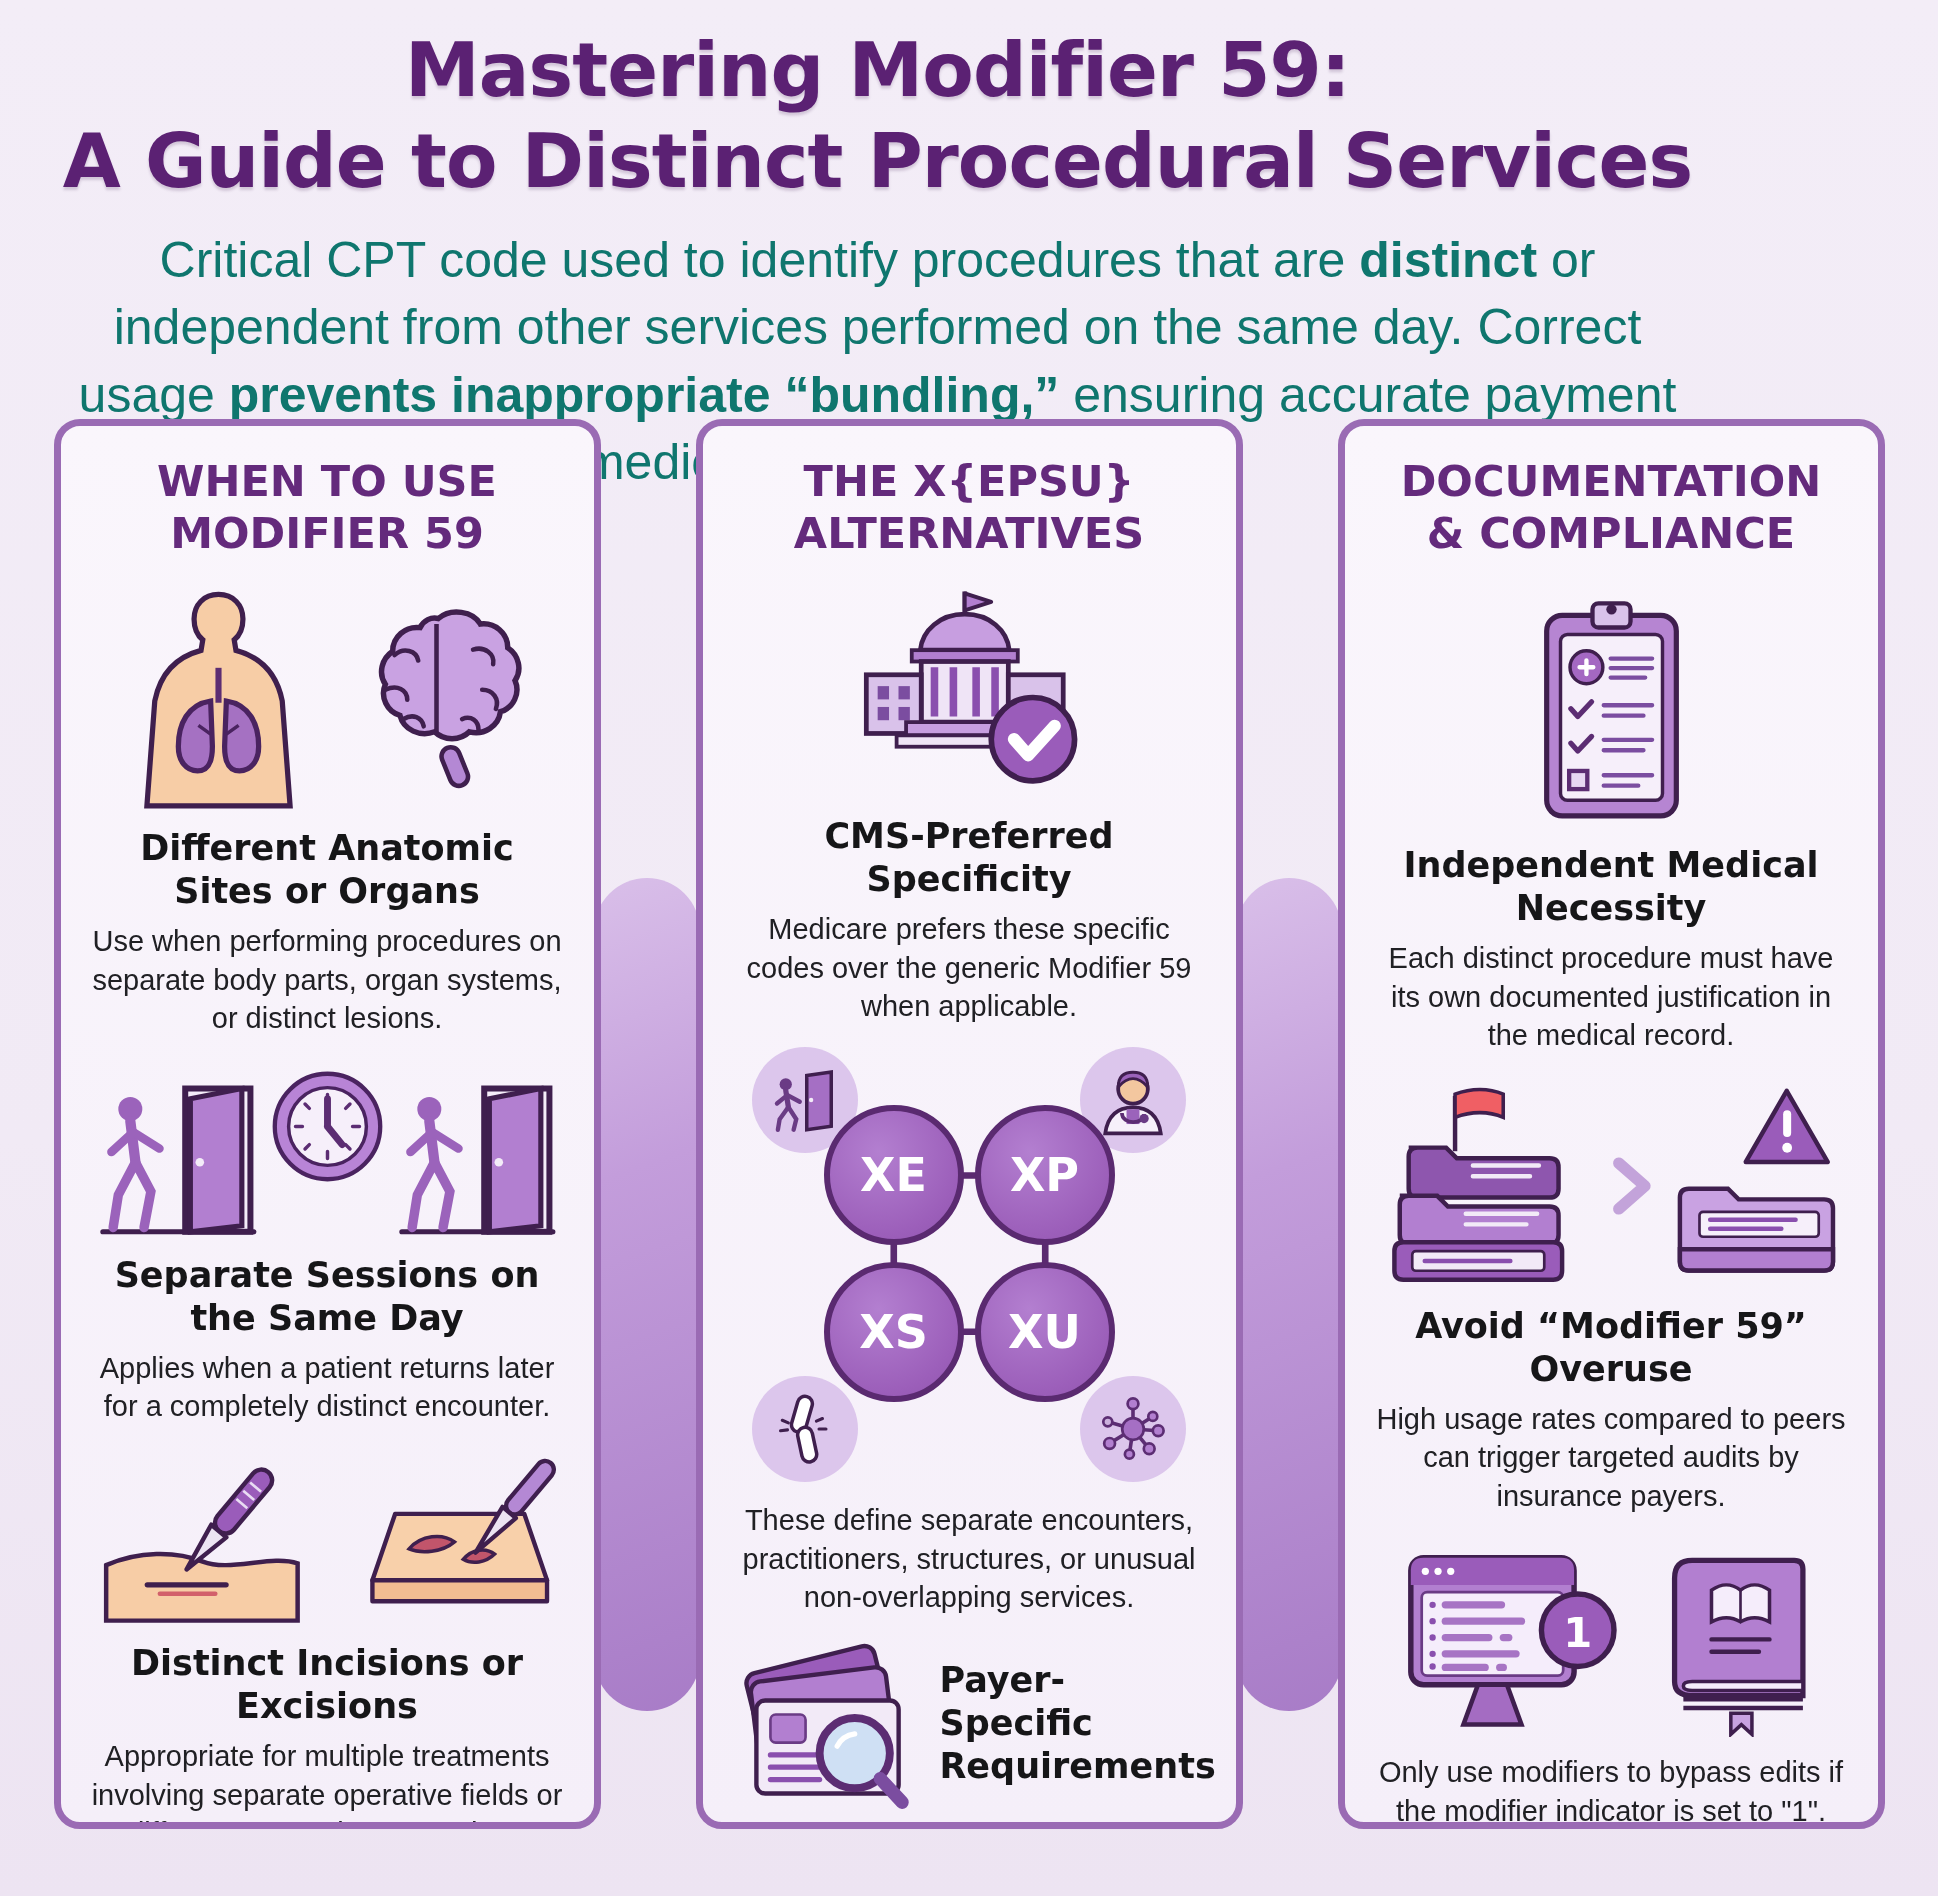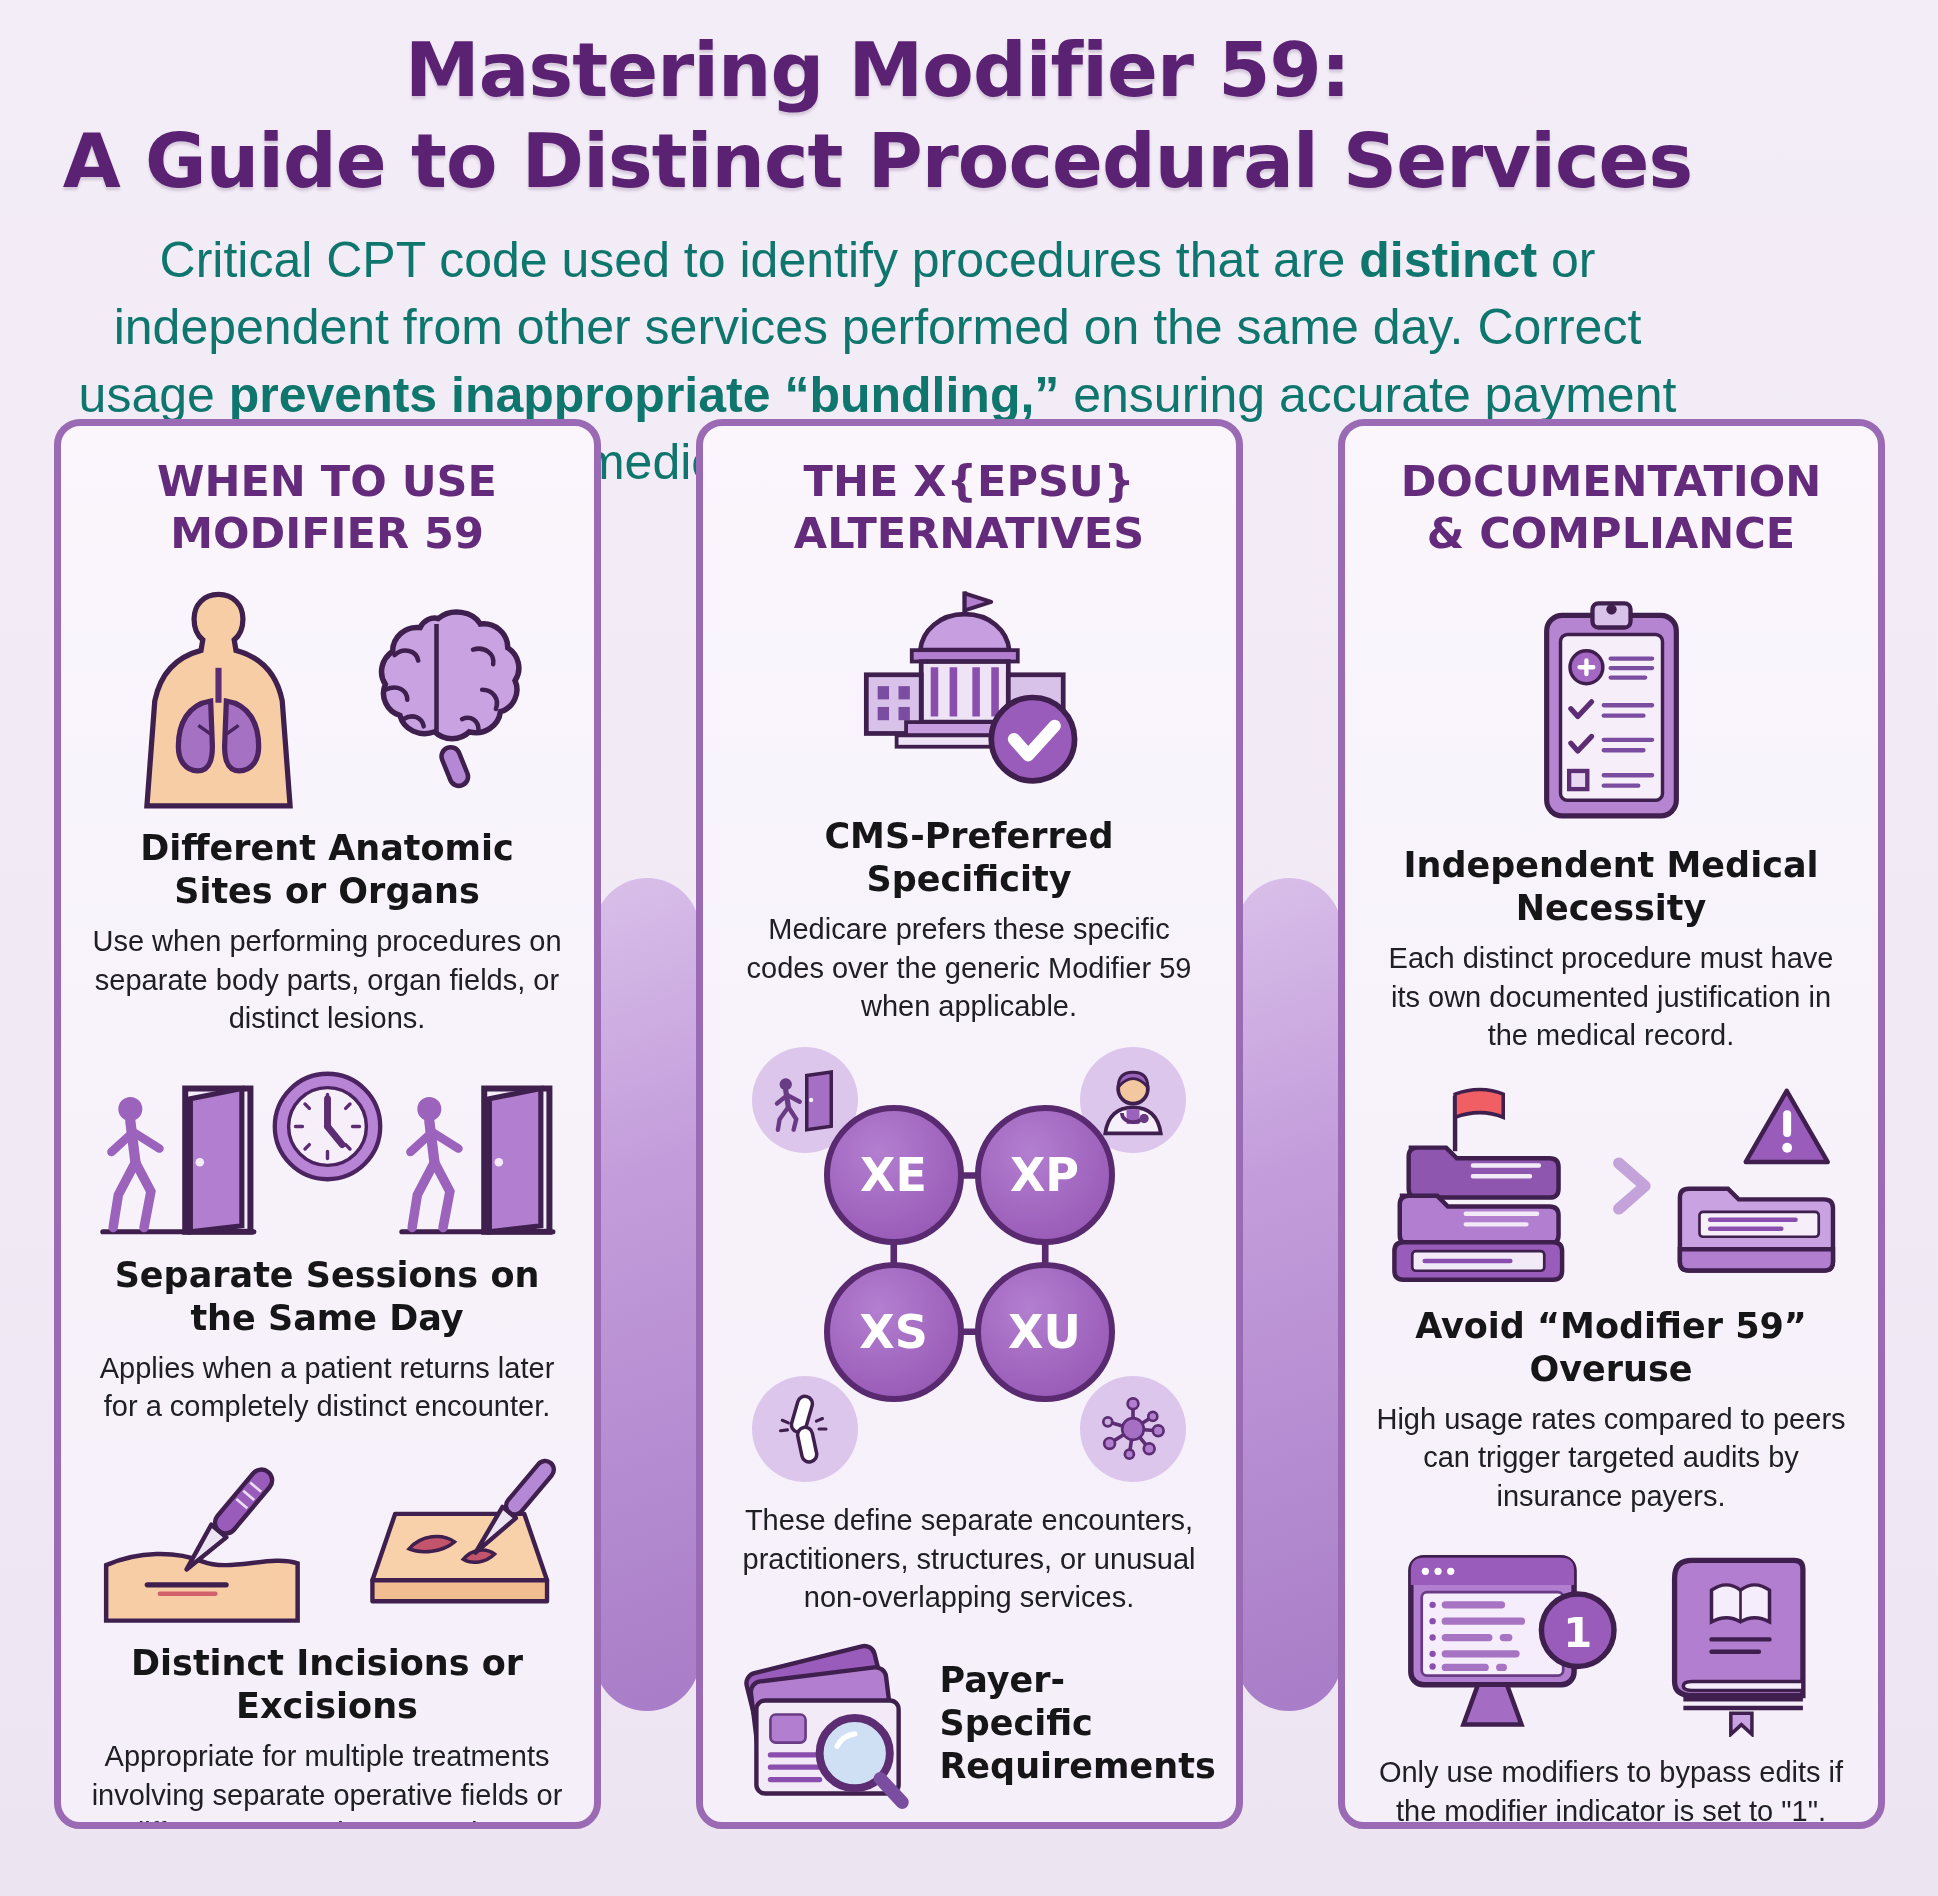--- a/index.html
+++ b/index.html
@@ -95,21 +95,21 @@
           <svg width="201" height="194" viewBox="0 0 220 210">
             <path d="M112 18c14-12 38-8 46 6 16-2 30 10 30 26 12 8 16 24 8 36 6 14-2 30-16 34-2 16-18 26-34 22-10 10-28 10-38 0-16 6-34-2-38-18-14-4-22-20-16-34-8-12-4-28 8-36 0-16 14-28 30-26 4-8 12-12 20-10z" fill="#c9a2e2" stroke="#3f1f4e" stroke-width="6"></path>
             <path d="M110 24v118" stroke="#3f1f4e" stroke-width="5" fill="none"></path>
             <path d="M64 58c10-9 24-5 26 6M54 96c13-6 24 0 24 11M74 128c10-6 20-2 22 8M150 52c13-4 24 5 22 16M160 96c12 0 19 10 15 21M138 128c10-4 18 2 18 12" stroke="#3f1f4e" stroke-width="5" fill="none" stroke-linecap="round"></path>
             <rect x="120" y="158" width="20" height="44" rx="10" transform="rotate(-22 130 180)" fill="#b488d4" stroke="#3f1f4e" stroke-width="5"></rect>
           </svg>
         </span>
       </div>
 
       <h3 class="sec-title">Different Anatomic Sites or Organs</h3>
-      <p class="sec-body">Use when performing procedures on separate body parts, organ fields, or distinct lesions.</p>
+      <p class="sec-body">Use when performing procedures on separate body parts, organ systems, or distinct lesions.</p>
 
       <div class="icon-row" style="margin-top:28px;gap:7.6px;">
         <span>
           <svg width="163" height="172" viewBox="0 0 190 200">
             <line x1="8" y1="193" x2="184" y2="193" stroke="#3f1f4e" stroke-width="6" stroke-linecap="round"></line>
             <rect x="104" y="26" width="76" height="167" fill="#f5eefa" stroke="#3f1f4e" stroke-width="7"></rect>
             <path d="M110 38 L170 26 V186 L110 193 Z" fill="#b27fd0" stroke="#3f1f4e" stroke-width="6"></path>
             <circle cx="121" cy="112" r="5" fill="#f3ecf8"></circle>
             <circle cx="40" cy="50" r="14" fill="#9b63bb"></circle>
             <path d="M40 64 L46 112" stroke="#9b63bb" stroke-width="12" stroke-linecap="round"></path>

